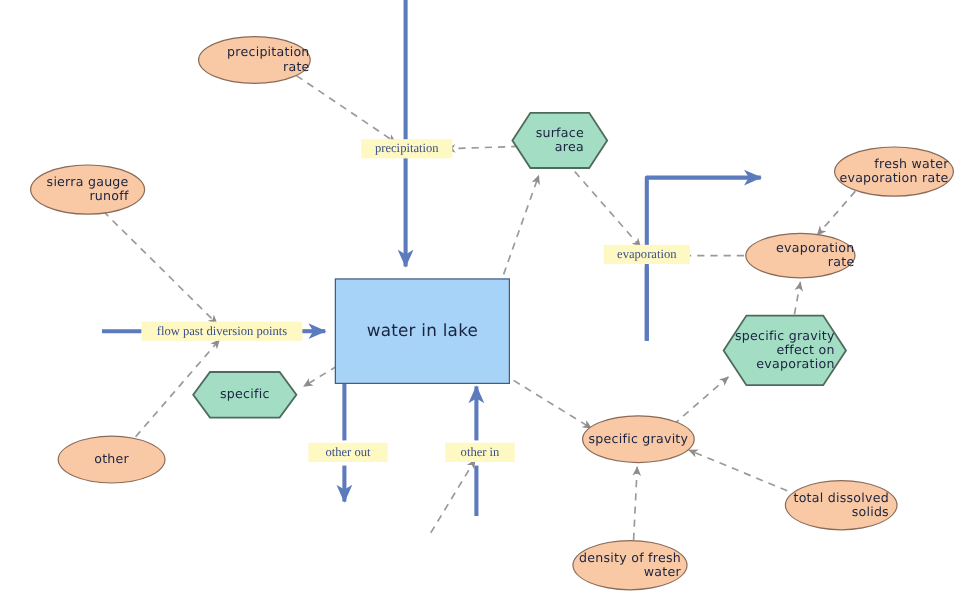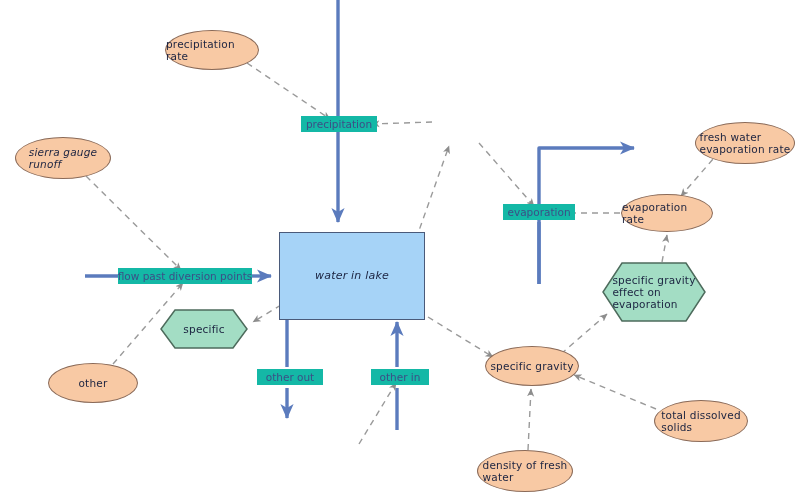--- a/index.html
+++ b/index.html
@@ -5,40 +5,40 @@
   html,body{margin:0;padding:0;}
   body{
     width:800px;height:500px;
     background:#ffffff;
     font-family:"DejaVu Sans", sans-serif;
     overflow:hidden;
   }
   #stage{position:relative;width:800px;height:500px;}
   #wires{position:absolute;left:0;top:0;width:800px;height:500px;}
 
-  .node{position:absolute;box-sizing:border-box;display:flex;align-items:center;justify-content:center;text-align:left;}
+  .node{position:absolute;box-sizing:border-box;display:flex;align-items:center;justify-content:center;text-align:right;}
   .node span{display:block;line-height:1.15;color:#1b2340;font-size:10.5px;letter-spacing:.2px;}
 
   .stock{
     background:#a6d3f7;border:1.6px solid #4a5a7a;
   }
-  .stock span{font-size:11px;font-style:italic;}
+  .stock span{font-size:14px;}
 
   .aux{
     background:#f8c9a4;border:1.5px solid #8a6a58;border-radius:50%;
   }
 
   .hex{background:transparent;}
   .hex svg{position:absolute;left:0;top:0;overflow:visible;}
   .hex span{position:relative;z-index:2;}
 
   .flowlabel{
     position:absolute;color:#3c4f86;font-size:10.5px;
-    background:#14b8a6;padding:0 2px;white-space:nowrap;
-    display:flex;align-items:center;justify-content:center;
+    background:#fef9c3;padding:0 2px;white-space:nowrap;
+    display:flex;align-items:center;justify-content:center;font-family:Liberation Serif, serif;
   }
 </style>
 </head>
 <body>
 
 <div id="stage">
 
   <svg id="wires" viewBox="0 0 800 500" preserveAspectRatio="none">
     <defs>
       <marker id="dashArrow" markerWidth="9" markerHeight="9" refX="7.5" refY="4.2" orient="auto" markerUnits="userSpaceOnUse">
@@ -103,21 +103,21 @@
     <span>other out</span>
   </div>
   <div class="flowlabel" style="left:371px;top:369px;width:54px;height:16px;text-align:right;">
     <span>other in</span>
   </div>
 
   <div class="node aux" style="left:165px;top:30px;width:94px;height:40px;">
     <span>precipitation rate</span>
   </div>
 
-  <div class="node aux" style="left:15px;top:137px;width:96px;height:42px;font-style:italic;">
+  <div class="node aux" style="left:25px;top:137px;width:96px;height:42px;">
     <span>sierra gauge<br>runoff</span>
   </div>
 
   <div class="node aux" style="left:48px;top:363px;width:90px;height:40px;">
     <span>other</span>
   </div>
 
   <div class="node aux" style="left:695px;top:122px;width:100px;height:42px;">
     <span>fresh water<br>evaporation rate</span>
   </div>
@@ -131,20 +131,26 @@
   </div>
 
   <div class="node aux" style="left:477px;top:450px;width:96px;height:42px;">
     <span>density of fresh<br>water</span>
   </div>
 
   <div class="node aux" style="left:654px;top:400px;width:94px;height:42px;">
     <span>total dissolved<br>solids</span>
   </div>
 
+  <div class="node hex" style="left:426px;top:93px;width:81px;height:48px;">
+    <svg width="81" height="48" viewBox="0 0 81 48">
+      <polygon points="16,1 65,1 80,24 65,47 16,47 1,24" fill="#a3ddc4" stroke="#4d6b5c" stroke-width="1.5"></polygon>
+    </svg>
+    <span>surface<br>area</span>
+  </div>
 
   <div class="node hex" style="left:160px;top:309px;width:88px;height:40px;">
     <svg width="88" height="40" viewBox="0 0 88 40">
       <polygon points="15,1 73,1 87,20 73,39 15,39 1,20" fill="#a3ddc4" stroke="#4d6b5c" stroke-width="1.5"></polygon>
     </svg>
     <span>specific</span>
   </div>
 
   <div class="node hex" style="left:602px;top:262px;width:104px;height:60px;">
     <svg width="104" height="60" viewBox="0 0 104 60">

